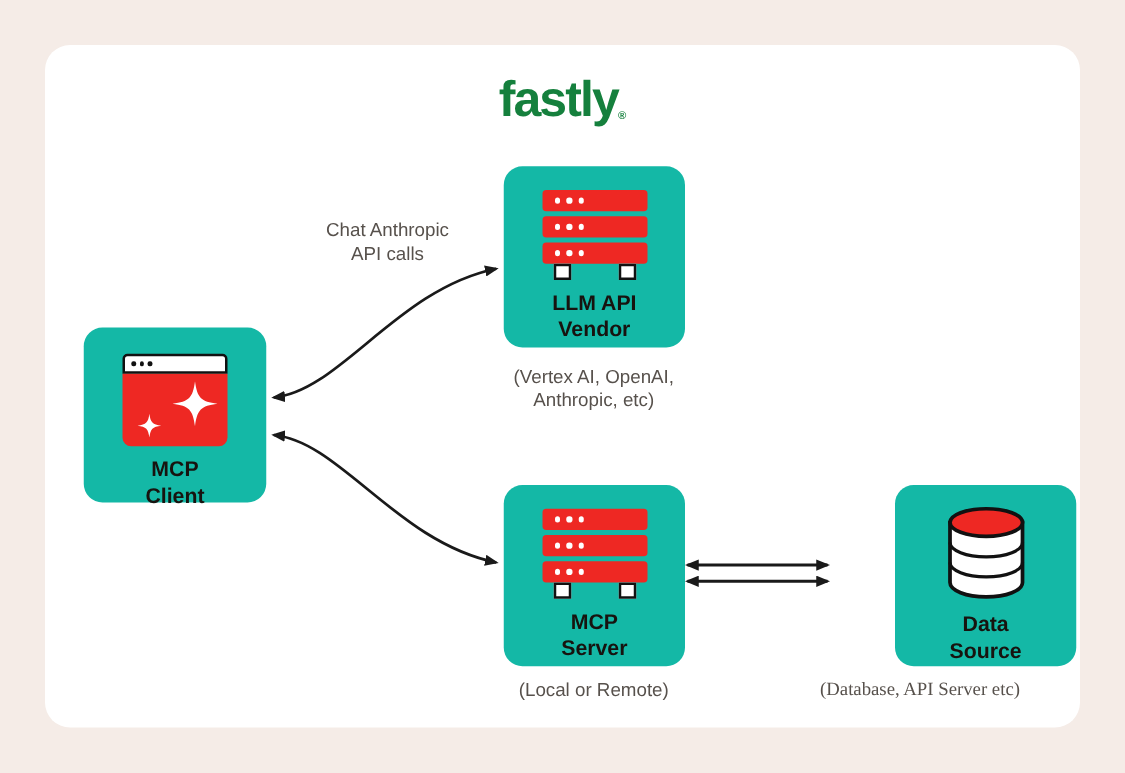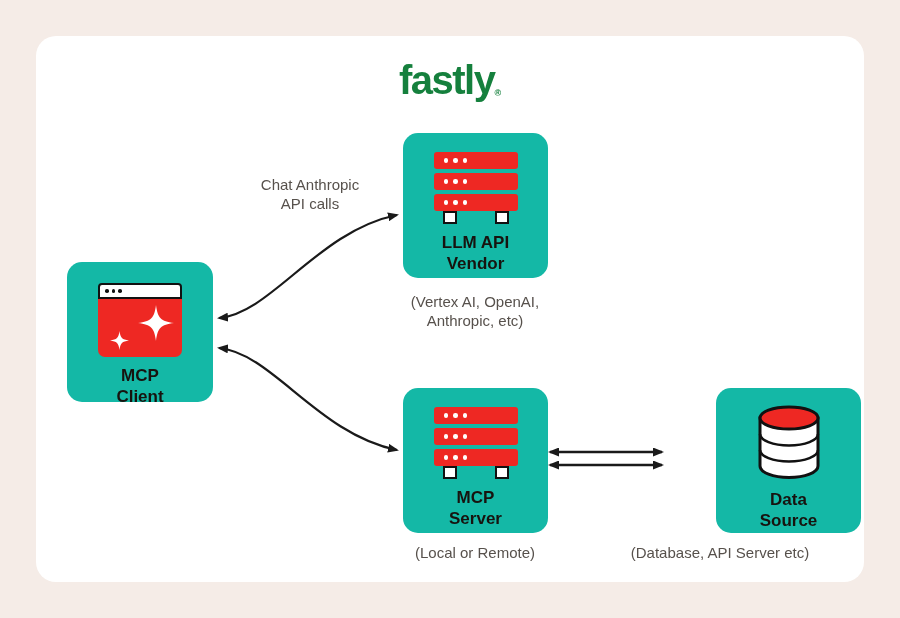--- a/index.html
+++ b/index.html
@@ -114,21 +114,21 @@
   .caption {
     position: absolute;
     color: #57514C;
     font-size: 15px;
     line-height: 1.28;
     text-align: center;
     white-space: pre-line;
   }
   .caption-llm        { left: 355px; top: 292px; width: 240px; }
   .caption-mcp-server { left: 365px; top: 543px; width: 220px; }
-  .caption-data       { left: 600px; top: 543px; width: 240px; }
+  .caption-data       { left: 616px; top: 543px; width: 240px; font-family: Liberation Serif, serif; }
 
   .edge-label {
     position: absolute;
     color: #57514C;
     font-size: 15px;
     line-height: 1.28;
     text-align: center;
     white-space: pre-line;
   }
   .edge-label-top    { left: 210px; top: 175px; width: 200px; }

